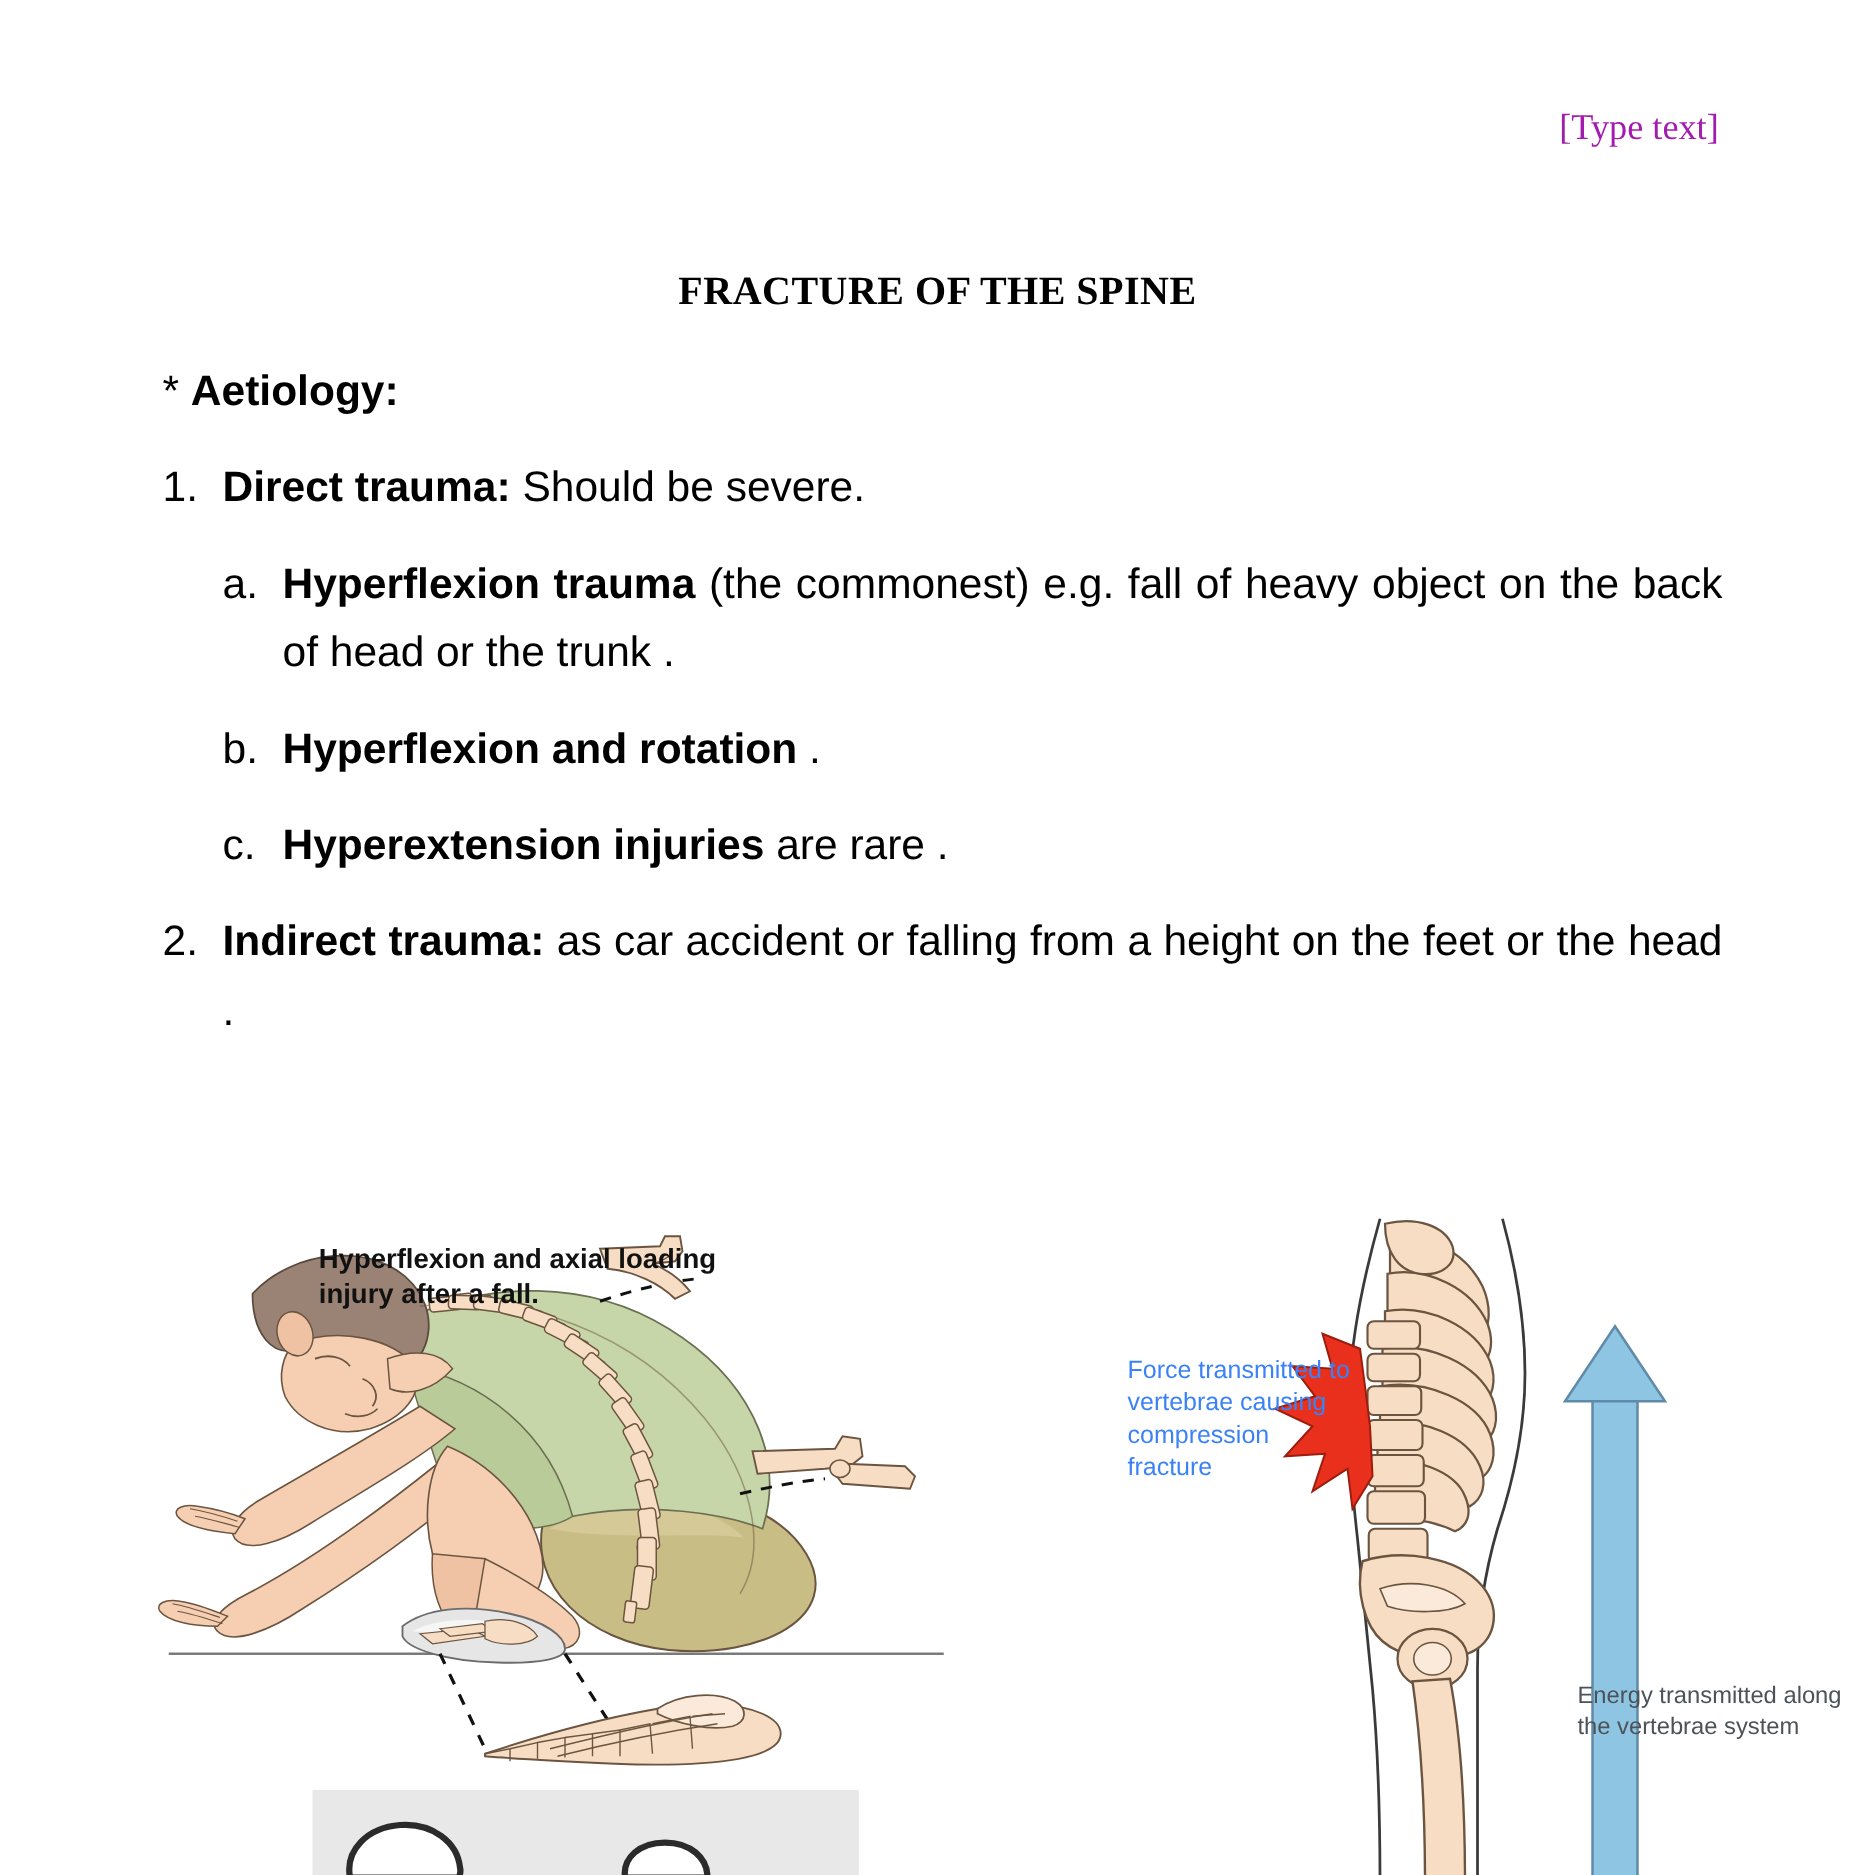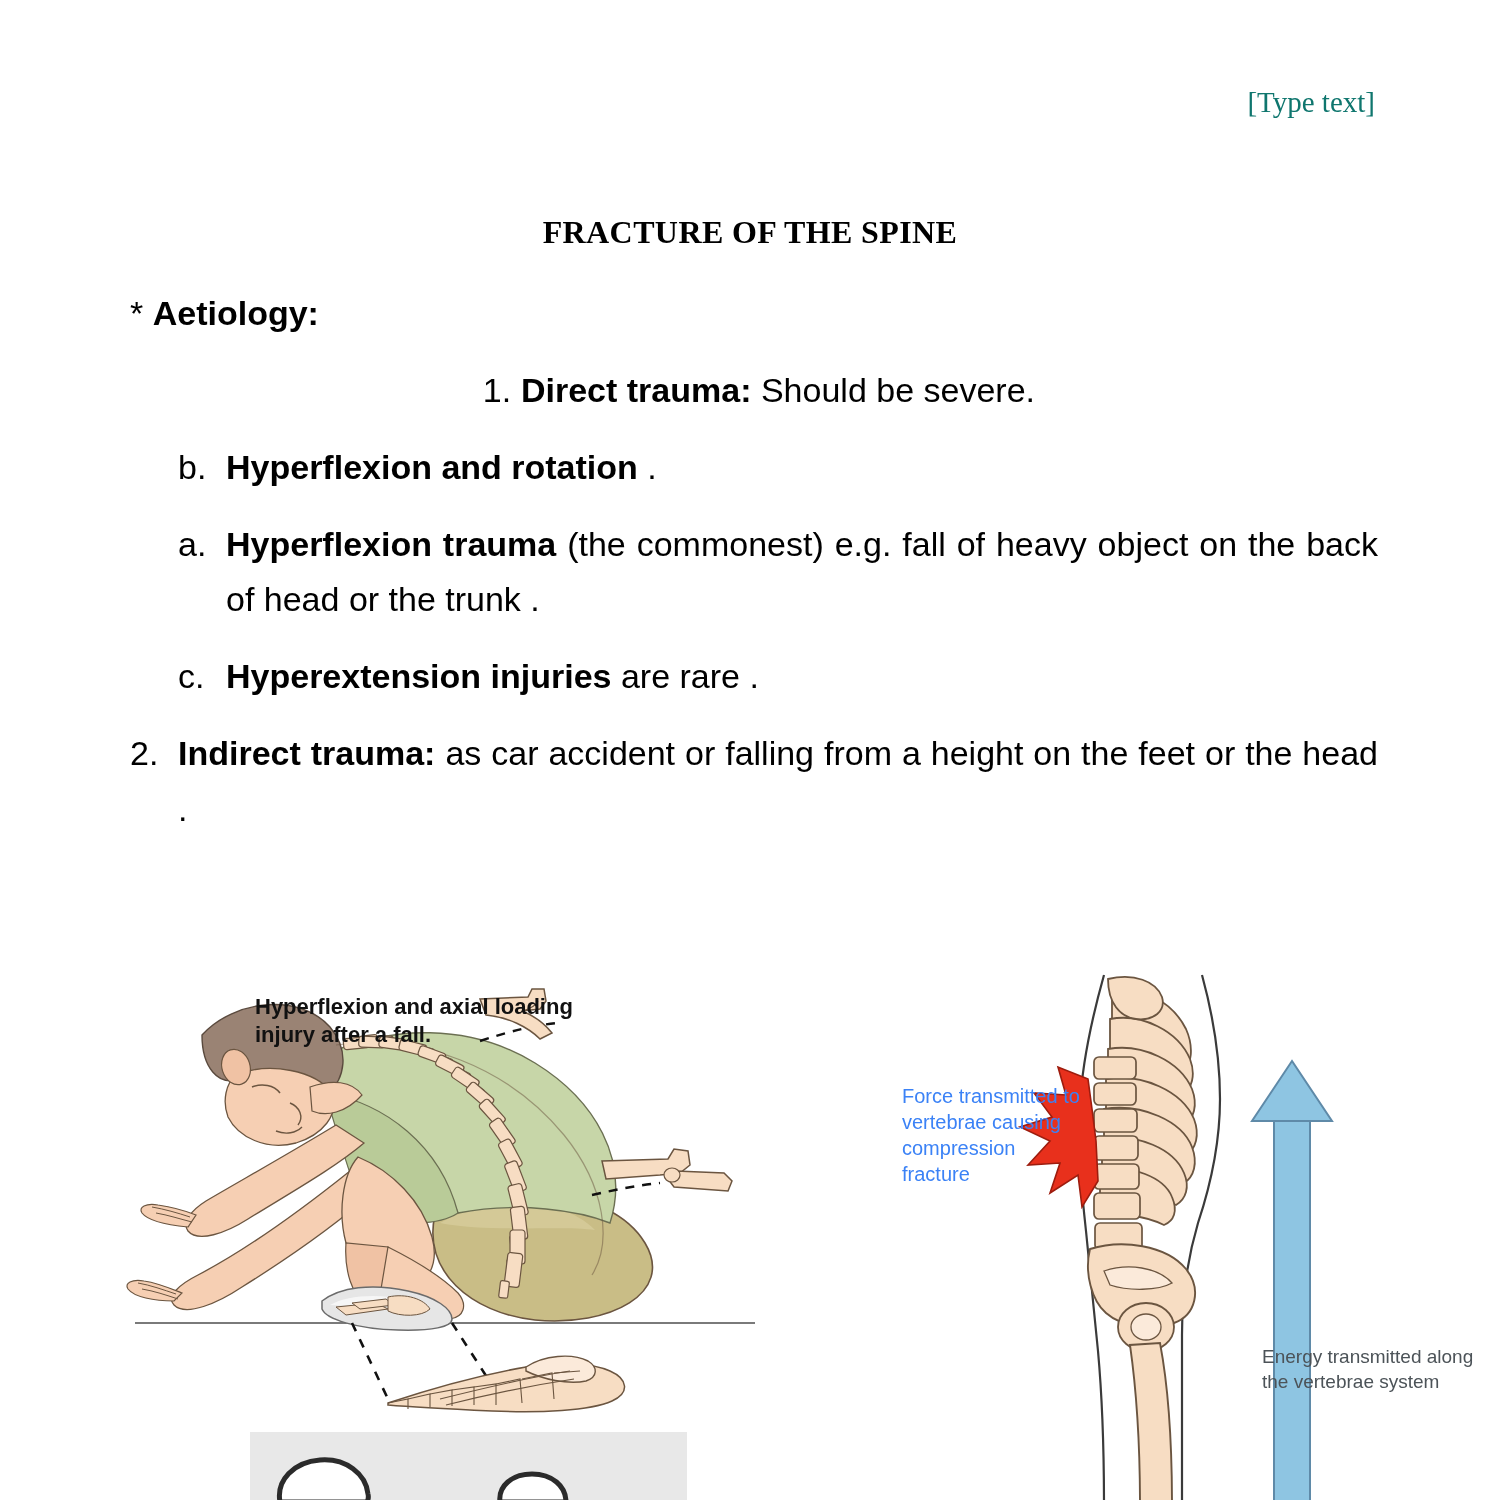--- a/index.html
+++ b/index.html
@@ -18,21 +18,21 @@
   }
 
   
   .header-type-text {
     position: absolute;
     top: 88px;
     right: 125px;
     font-family: "Liberation Serif", serif;
     font-size: 29px;
     line-height: 1;
-    color: #0f766e;
+    color: #a21caf;
     white-space: nowrap;
   }
 
   
   .doc-title {
     position: absolute;
     top: 198px;
     left: 0;
     width: 1500px;
     text-align: center;
@@ -56,21 +56,21 @@
     margin: 16px 0 22px 0;
     color: #000;
   }
   .para b { font-weight: bold; }
   .para.justify {
     text-align: justify;
     text-align-last: left;
   }
 
   
-  .item1 { text-indent: 0; padding-left: 48px; text-align: center; }
+  .item1 { text-indent: 0; padding-left: 48px; }
   .item1 > .mk { margin-left: -48px; display: inline-block; width: 48px; }
   .item2 { text-indent: 0; padding-left: 96px; }
   .item2 > .mk { margin-left: -48px; display: inline-block; width: 48px; }
 
   
   .figures {
     position: absolute;
     left: 0;
     top: 975px;
     width: 1347px;
@@ -149,26 +149,26 @@
 
     <p class="para">
       <span class="mk">*</span>
       <b>Aetiology:</b>
     </p>
 
     <p class="para item1">
       <span class="mk">1.</span><b>Direct trauma:</b><span> Should be severe.</span>
     </p>
 
+    <p class="para item2 justify">
+      <span class="mk">a.</span><b>Hyperflexion trauma</b><span> (the commonest) e.g. fall of heavy object on the back of head or the trunk .</span>
+    </p>
+
     <p class="para item2">
       <span class="mk">b.</span><b>Hyperflexion and rotation</b><span> .</span>
-    </p>
-
-    <p class="para item2 justify">
-      <span class="mk">a.</span><b>Hyperflexion trauma</b><span> (the commonest) e.g. fall of heavy object on the back of head or the trunk .</span>
     </p>
 
     <p class="para item2">
       <span class="mk">c.</span><b>Hyperextension injuries</b><span> are rare .</span>
     </p>
 
     <p class="para item1 justify">
       <span class="mk">2.</span><b>Indirect trauma:</b><span> as car accident or falling from a height on the feet or the head .</span>
     </p>
 

